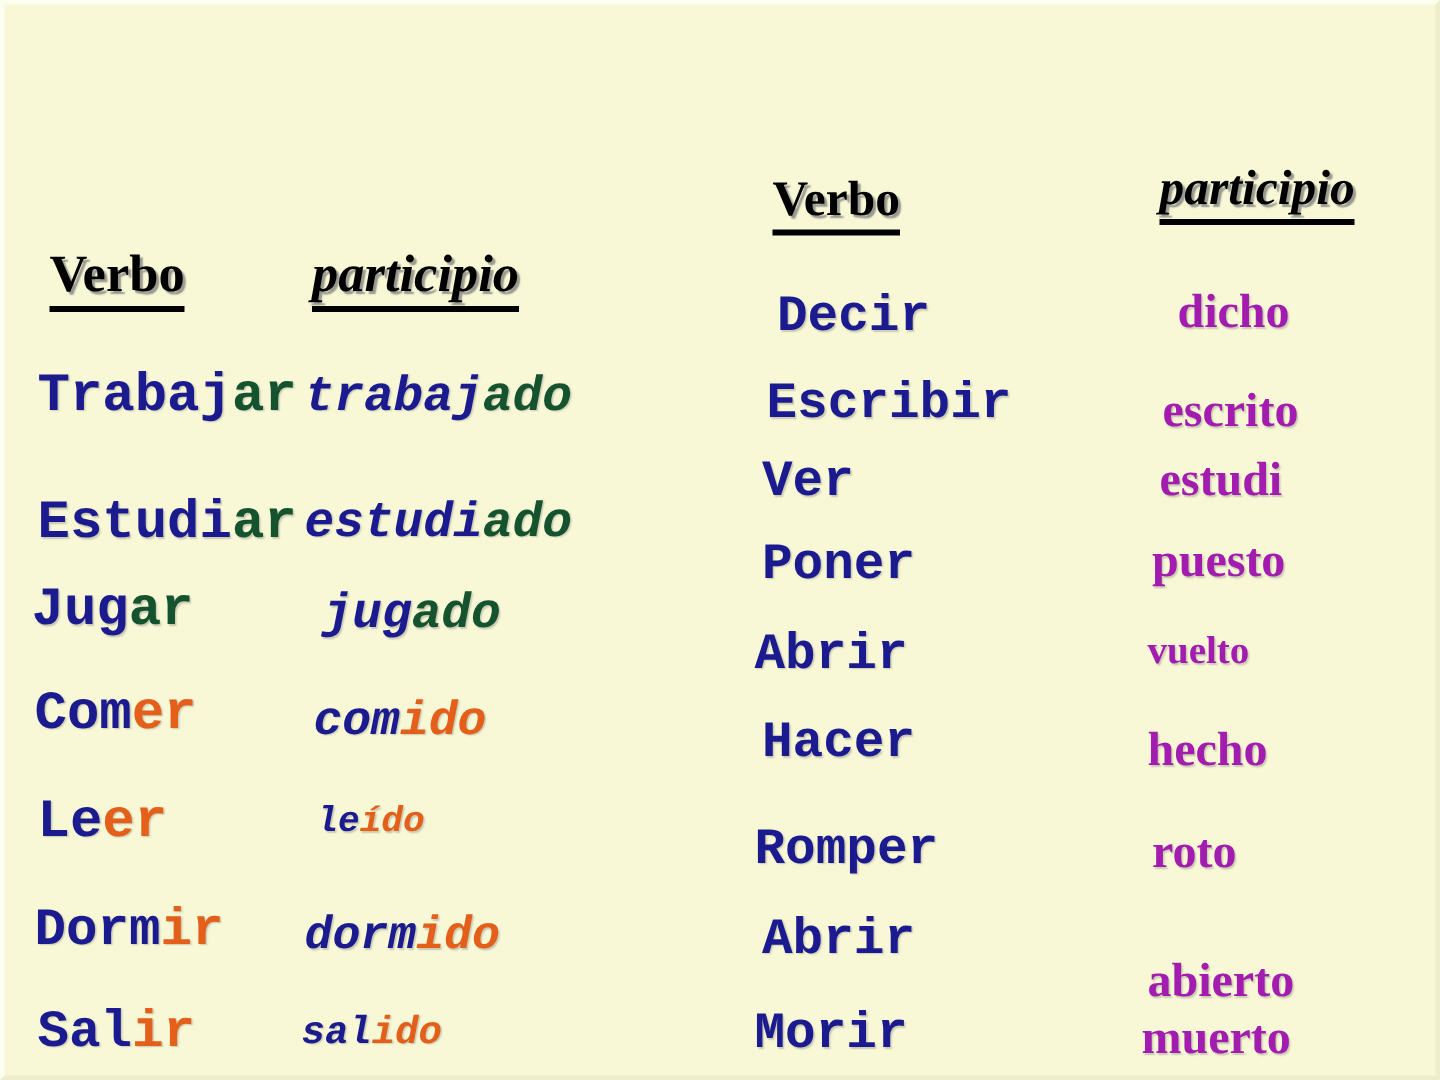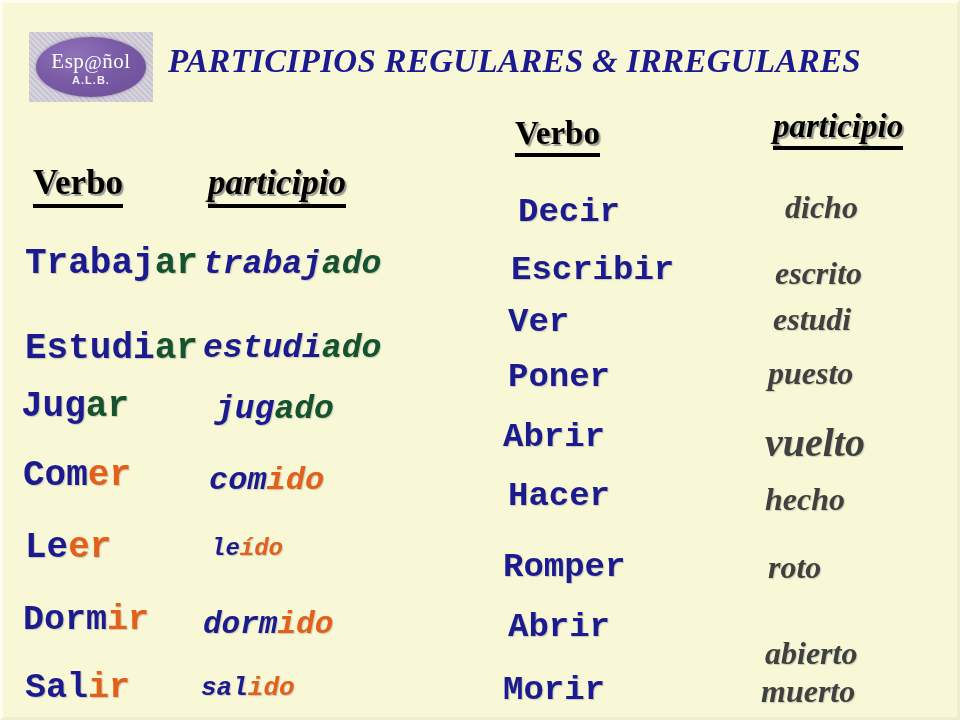--- a/index.html
+++ b/index.html
@@ -58,43 +58,36 @@
   }
   .hdr .ul{
     border-bottom:4px solid #000;padding-bottom:1px;display:inline-block;
   }
   .verb,.part{position:absolute;white-space:nowrap;font-family:Liberation Mono, monospace;}
   .verb{font-weight:bold;color:#1b1b8f;}
   .part{font-weight:bold;font-style:italic;color:#1b1b8f;}
   .stem{color:#1b1b8f;}
   .end-ar{color:#14532d;}
   .end-er{color:#e4601a;}
-  .irr{color:#404040;font-weight:bold;font-style:italic;}
+  .irr{color:#a21caf;font-weight:bold;}
   .sh{text-shadow:1px 1px 1px rgba(190,190,170,.8);}
 
   
   #lh-verbo{left:30px;top:160px;font-size:35px;}
   #lh-part{left:205px;top:160px;font-size:35px;font-style:italic;}
   
   #rh-verbo{left:512px;top:112px;font-size:33px;}
   #rh-part{left:770px;top:105px;font-size:33px;font-style:italic;}
 </style>
 </head>
 <body>
 
 <div id="slide">
 
-  <div id="logo">
-    <div id="logo-ellipse">
-      <div id="logo-word"><span>Esp</span><span id="logo-at">@</span><span>ñol</span></div>
-      <div id="logo-sub">A.L.B.</div>
-    </div>
-  </div>
 
-  <div id="title">PARTICIPIOS REGULARES &amp; IRREGULARES</div>
 
   <div class="hdr" id="lh-verbo"><span class="ul">Verbo</span></div>
   <div class="hdr" id="lh-part"><span class="ul">participio</span></div>
 
   <div class="hdr" id="rh-verbo"><span class="ul">Verbo</span></div>
   <div class="hdr" id="rh-part"><span class="ul">participio</span></div>
 
   <div id="regular-rows">
       <div class="verb sh" style="left: 22px; top: 240px; font-size: 36px;"><span class="stem">Trabaj</span><span class="end-ar">ar</span></div>
       <div class="part sh" style="left: 200px; top: 243px; font-size: 33px;"><span class="stem">trabaj</span><span class="end-ar">ado</span></div>
@@ -114,21 +107,21 @@
   <div id="irregular-rows">
       <div class="verb sh" style="left: 515px; top: 190px; font-size: 34px;">Decir</div>
       <div class="irr sh" style="position: absolute; white-space: nowrap; left: 782px; top: 186px; font-size: 32px;">dicho</div>
       <div class="verb sh" style="left: 508px; top: 248px; font-size: 34px;">Escribir</div>
       <div class="irr sh" style="position: absolute; white-space: nowrap; left: 772px; top: 252px; font-size: 32px;">escrito</div>
       <div class="verb sh" style="left: 505px; top: 300px; font-size: 34px;">Ver</div>
       <div class="irr sh" style="position: absolute; white-space: nowrap; left: 770px; top: 298px; font-size: 32px;">estudi</div>
       <div class="verb sh" style="left: 505px; top: 355px; font-size: 34px;">Poner</div>
       <div class="irr sh" style="position: absolute; white-space: nowrap; left: 765px; top: 352px; font-size: 32px;">puesto</div>
       <div class="verb sh" style="left: 500px; top: 415px; font-size: 34px;">Abrir</div>
-      <div class="irr sh" style="position: absolute; white-space: nowrap; left: 762px; top: 416px; font-size: 40px;">vuelto</div>
+      <div class="irr sh" style="position: absolute; white-space: nowrap; left: 762px; top: 416px; font-size: 26px;">vuelto</div>
       <div class="verb sh" style="left: 505px; top: 474px; font-size: 34px;">Hacer</div>
       <div class="irr sh" style="position: absolute; white-space: nowrap; left: 762px; top: 478px; font-size: 32px;">hecho</div>
       <div class="verb sh" style="left: 500px; top: 545px; font-size: 34px;">Romper</div>
       <div class="irr sh" style="position: absolute; white-space: nowrap; left: 765px; top: 546px; font-size: 32px;">roto</div>
       <div class="verb sh" style="left: 505px; top: 605px; font-size: 34px;">Abrir</div>
       <div class="irr sh" style="position: absolute; white-space: nowrap; left: 762px; top: 632px; font-size: 32px;">abierto</div>
       <div class="verb sh" style="left: 500px; top: 668px; font-size: 34px;">Morir</div>
       <div class="irr sh" style="position: absolute; white-space: nowrap; left: 758px; top: 670px; font-size: 32px;">muerto</div>
     </div>
 

